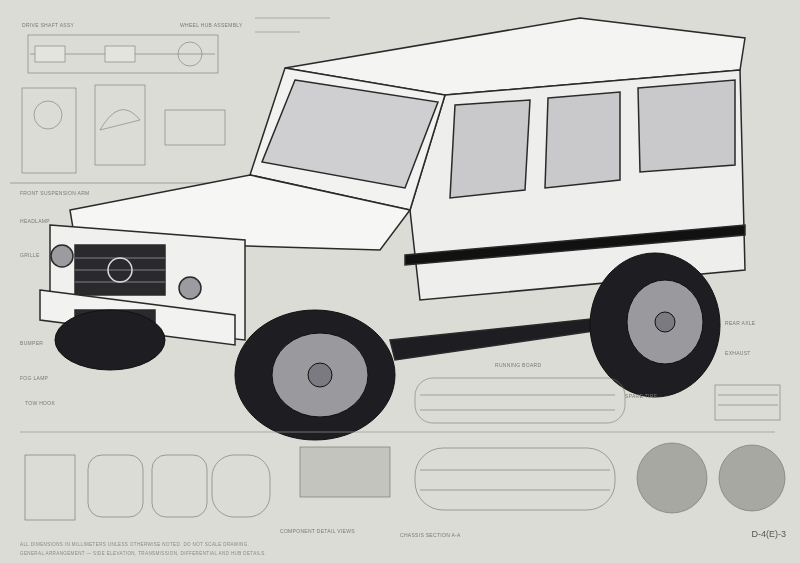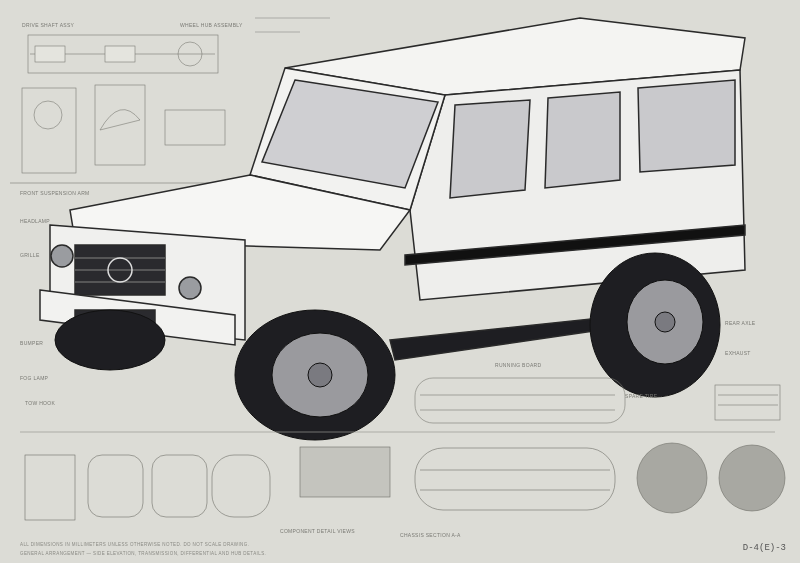--- a/index.html
+++ b/index.html
@@ -13,22 +13,22 @@
     .label {
       position: absolute; font-size: 5px; color: #7a7a74;
       letter-spacing: 0.3px; white-space: nowrap;
       font-family: "Liberation Sans", sans-serif;
     }
     .caption {
       position: absolute; font-size: 4.5px; color: #8a8a84;
       letter-spacing: 0.4px; white-space: nowrap;
     }
     .sheet-no {
-      position: absolute; right: 14px; bottom: 10px; font-size: 9px; color: #555;
-      font-family: Liberation Mono, monospace;
+      position: absolute; right: 14px; bottom: 24px; font-size: 9px; color: #555;
+      font-family: Liberation Sans, sans-serif;
     }
   </style>
 </head>
 <body>
 
 <svg class="canvas" viewBox="0 0 800 563" xmlns="http://www.w3.org/2000/svg">
   <g fill="none" stroke="#7a7a74" stroke-width="0.6">
 
     <rect x="28" y="35" width="190" height="38"></rect>
     <line x1="30" y1="54" x2="215" y2="54"></line>

